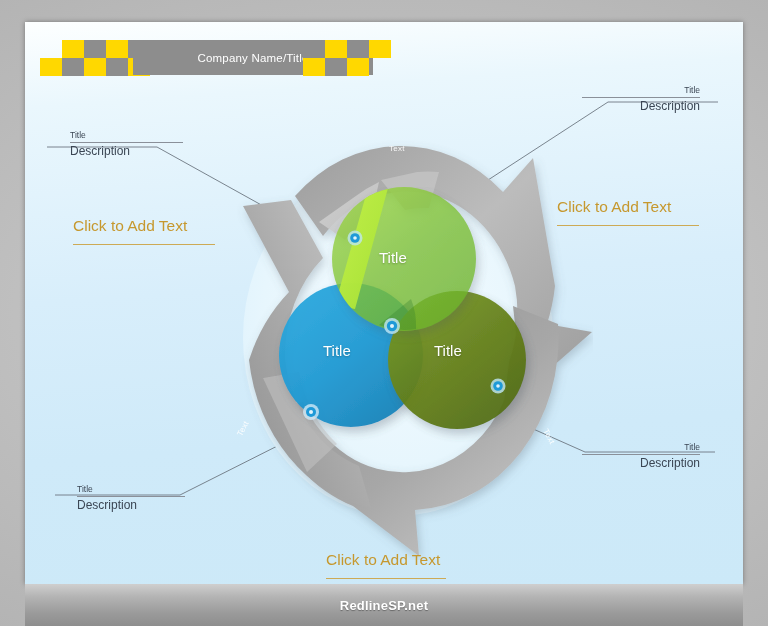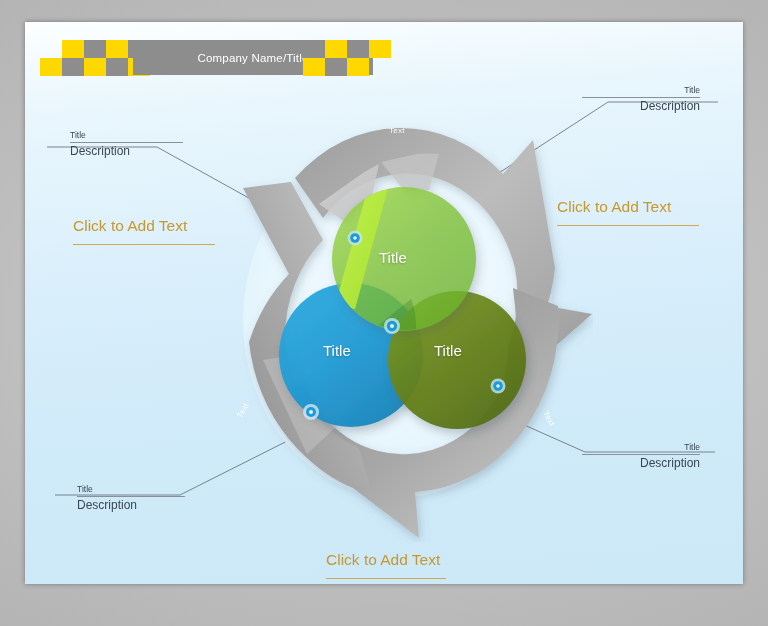--- a/index.html
+++ b/index.html
@@ -36,21 +36,21 @@
     background:#8d8d8d;
     display:flex;align-items:center;justify-content:center;
   }
   #titlebar .ttl{color:#ffffff;font-size:11.5px;letter-spacing:.2px;}
   .checkers{position:absolute;}
   .sq{position:absolute;width:22px;height:18px;}
   .y{background:#ffd800;}
   .g{background:#8d8d8d;}
 
   
-  #ring{position:absolute;left:178px;top:70px;width:390px;height:450px;}
+  #ring{position:absolute;left:178px;top:88px;width:390px;height:450px;}
   .ringlabel{
     position:absolute;color:#ffffff;font-size:8px;opacity:.92;
     letter-spacing:.3px;pointer-events:none;
   }
 
   
   #venn{position:absolute;left:236px;top:165px;width:290px;height:270px;}
   .vtitle{
     position:absolute;color:#ffffff;font-size:15px;
     text-shadow:0 1px 2px rgba(0,0,0,.25);
@@ -296,14 +296,17 @@
     <div class="cta-rule" style="left:48px;top:222px;width:142px;"></div>
 
     <span class="cta" style="left:532px;top:176px;">Click to Add Text</span>
     <div class="cta-rule" style="left:532px;top:203px;width:142px;"></div>
 
     <span class="cta" style="left:301px;top:529px;">Click to Add Text</span>
     <div class="cta-rule" style="left:301px;top:556px;width:120px;"></div>
 
   </div>
 
+  <div id="footer">
+    <span class="brand">RedlineSP.net</span>
+  </div>
 
 </div>
 
 </body></html>

